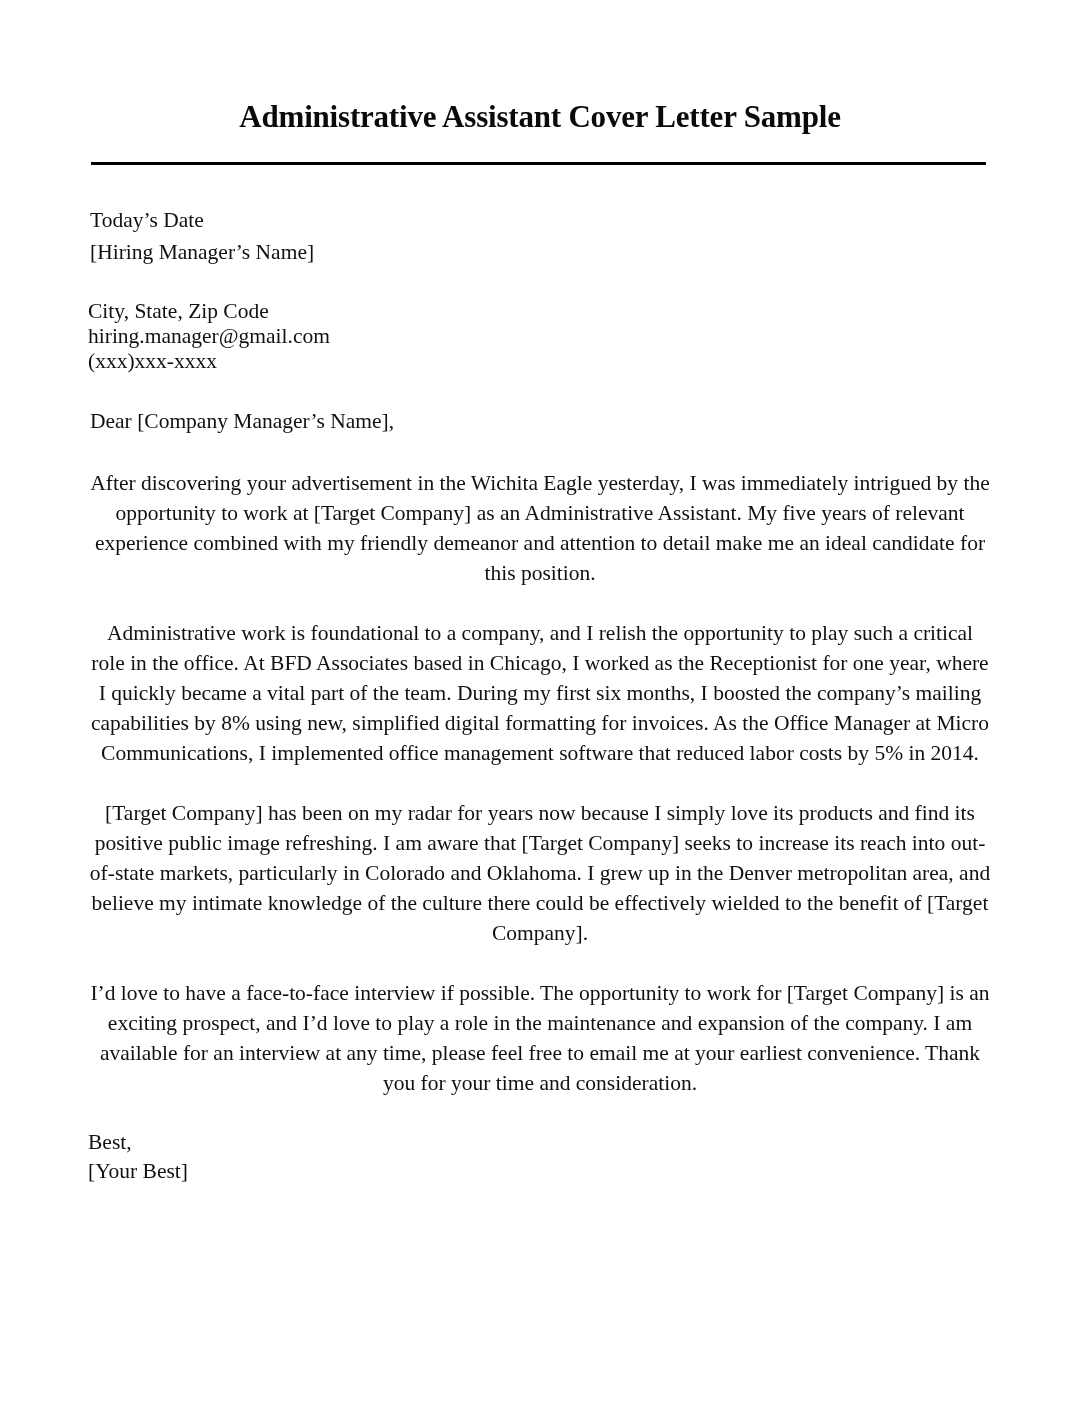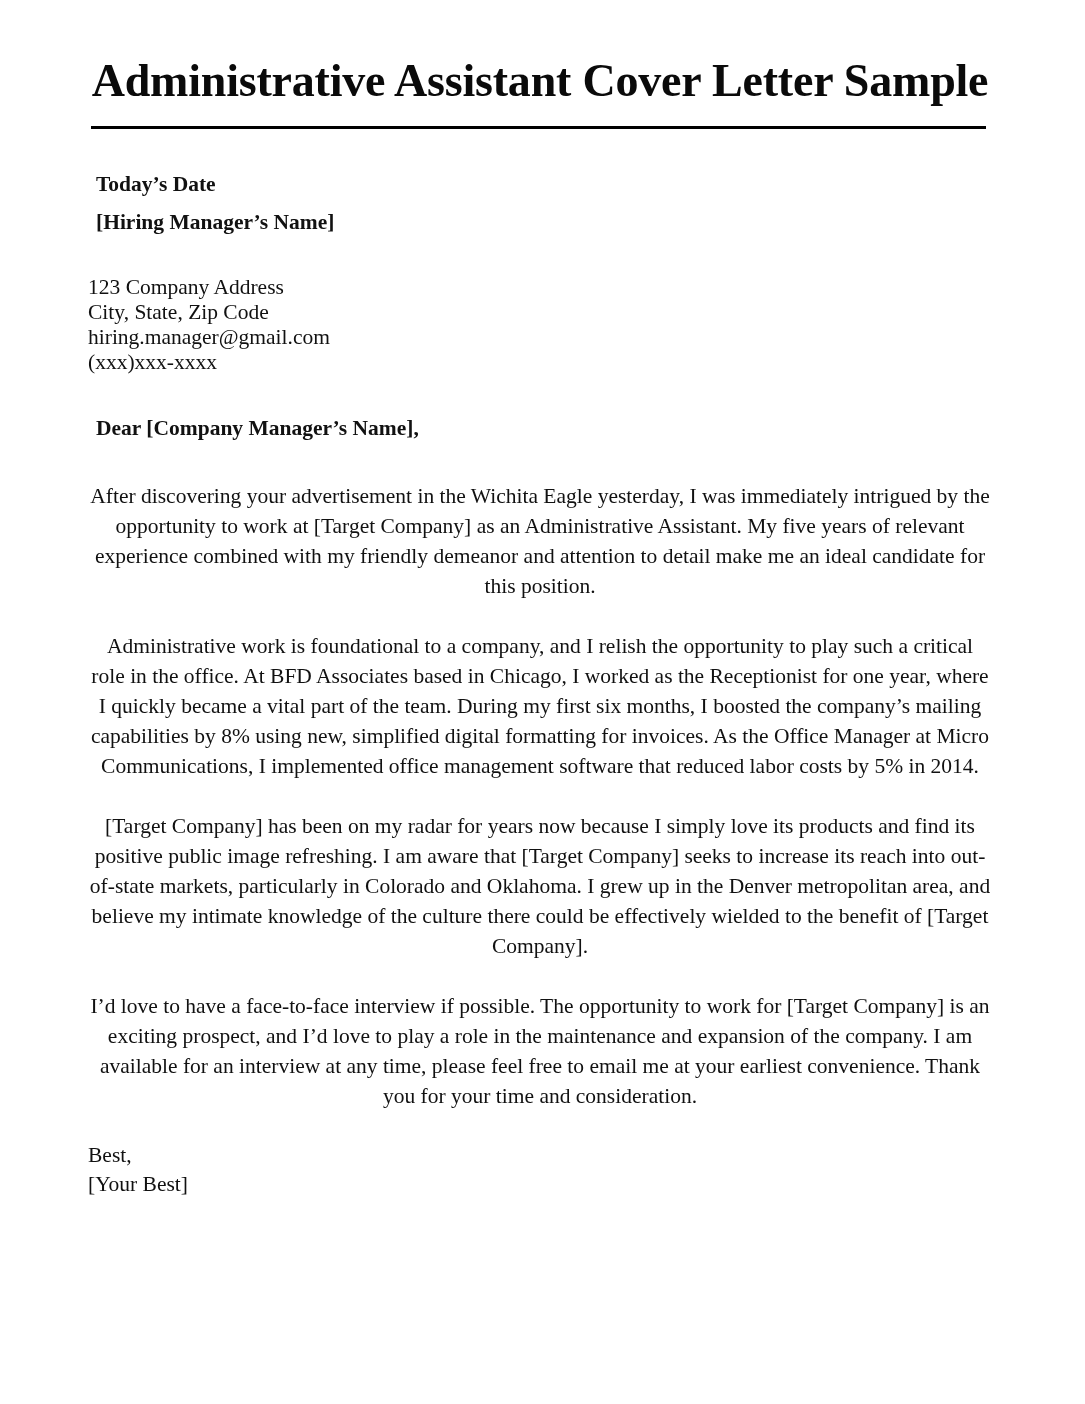--- a/index.html
+++ b/index.html
@@ -26,25 +26,25 @@
   .content {
     position: absolute;
     left: 88px;
     top: 0;
     width: 904px;
   }
 
   
   .doc-title {
     margin: 0;
-    padding-top: 58px;
+    padding-top: 94px;
     text-align: center;
     font-family: "Liberation Serif", "DejaVu Serif", serif;
     font-weight: bold;
-    font-size: 46px;
+    font-size: 31px;
     line-height: 46px;
     letter-spacing: -0.2px;
     color: #0a0a0a;
   }
 
   .title-rule {
     margin: 22px 0 0 3px;
     width: 895px;
     height: 3px;
     background: #000000;
@@ -53,22 +53,21 @@
 
   
   .letter {
     margin-top: 40px;
     font-size: 21.5px;
     line-height: 30px;
     color: #111111;
   }
 
   .block {
-    margin: 8px;
-    font-weight: bold;
+    margin: 2px;
   }
 
   
   .gap-line  { height: 30px; }
 
   .addr-block {
     line-height: 25px;
   }
 
   .sign-block {
@@ -91,21 +90,20 @@
     <hr class="title-rule">
 
     <div class="letter">
 
       <div class="block">Today’s Date</div>
       <div class="block">[Hiring Manager’s Name]</div>
 
       <div class="gap-line"></div>
 
       <div class="addr-block">
-        <div>123 Company Address</div>
         <div>City, State, Zip Code</div>
         <div>hiring.manager@gmail.com</div>
         <div>(xxx)xxx-xxxx</div>
       </div>
 
       <div class="gap-line"></div>
 
       <div class="block">Dear [Company Manager’s Name],</div>
 
       <div class="gap-line"></div>

